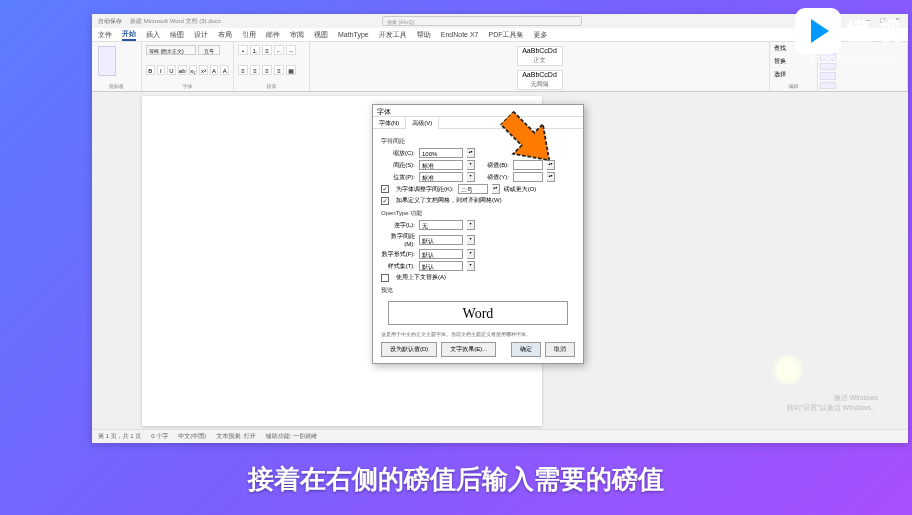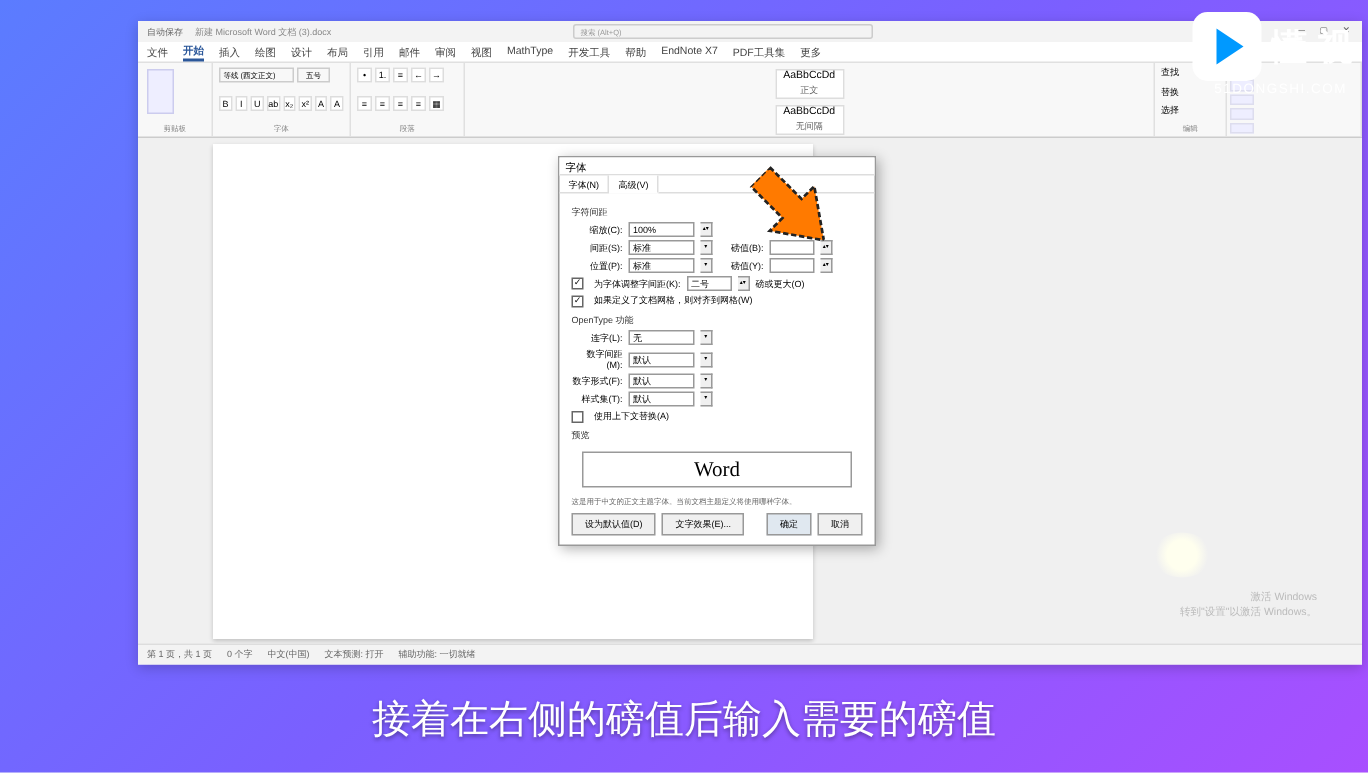--- a/index.html
+++ b/index.html
@@ -50,21 +50,21 @@
 .dlg-note{font-size:5px;color:#666;margin:2px 0}
 .dlg-btns{position:absolute;bottom:6px;left:0;width:100%;display:flex;justify-content:space-between;padding:0 8px}
 .dlg-btns .l{display:flex;gap:4px}
 .dlg-btns .r{display:flex;gap:4px}
 .dbtn{padding:2px 8px;border:1px solid #999;background:#f0f0f0;font-size:6px}
 .dbtn.pri{background:#e0e8f0}
 .arrow{position:absolute;left:406px;top:100px;width:60px;height:50px;z-index:10;transform:rotate(45deg)}
 .arrow svg{width:100%;height:100%}
 .statusbar{position:absolute;bottom:0;left:0;width:100%;height:14px;background:#f3f3f3;border-top:1px solid #ddd;font-size:6px;color:#666;display:flex;align-items:center;padding:0 6px;gap:10px}
 .watermark{position:absolute;right:30px;bottom:30px;font-size:7px;color:#bbb;text-align:right}
-.caption{position:absolute;bottom:18px;left:0;width:100%;text-align:center;color:#fff;font-size:26px;font-weight:400;text-shadow:0 1px 3px rgba(0,0,0,.4)}
+.caption{position:absolute;bottom:18px;left:0;width:100%;text-align:center;color:#fff;font-size:26px;font-weight:700;text-shadow:0 1px 3px rgba(0,0,0,.4)}
 .logo{position:absolute;right:10px;top:8px;display:flex;align-items:center;gap:6px}
 .logo-icon{width:46px;height:46px;background:#fff;border-radius:10px;display:flex;align-items:center;justify-content:center}
 .logo-tri{width:0;height:0;border-left:18px solid #0099ff;border-top:12px solid transparent;border-bottom:12px solid transparent;margin-left:4px}
 .logo-txt{color:#fff;font-size:24px;font-weight:bold}
 .logo-sub{position:absolute;right:14px;top:54px;color:#fff;font-size:9px;letter-spacing:1px}
 .cartoon{position:absolute;right:100px;bottom:58px;width:40px;height:30px;background:radial-gradient(circle,#ffe 40%,transparent 70%);border-radius:50%}
 </style>
 </head>
 <body>
 

